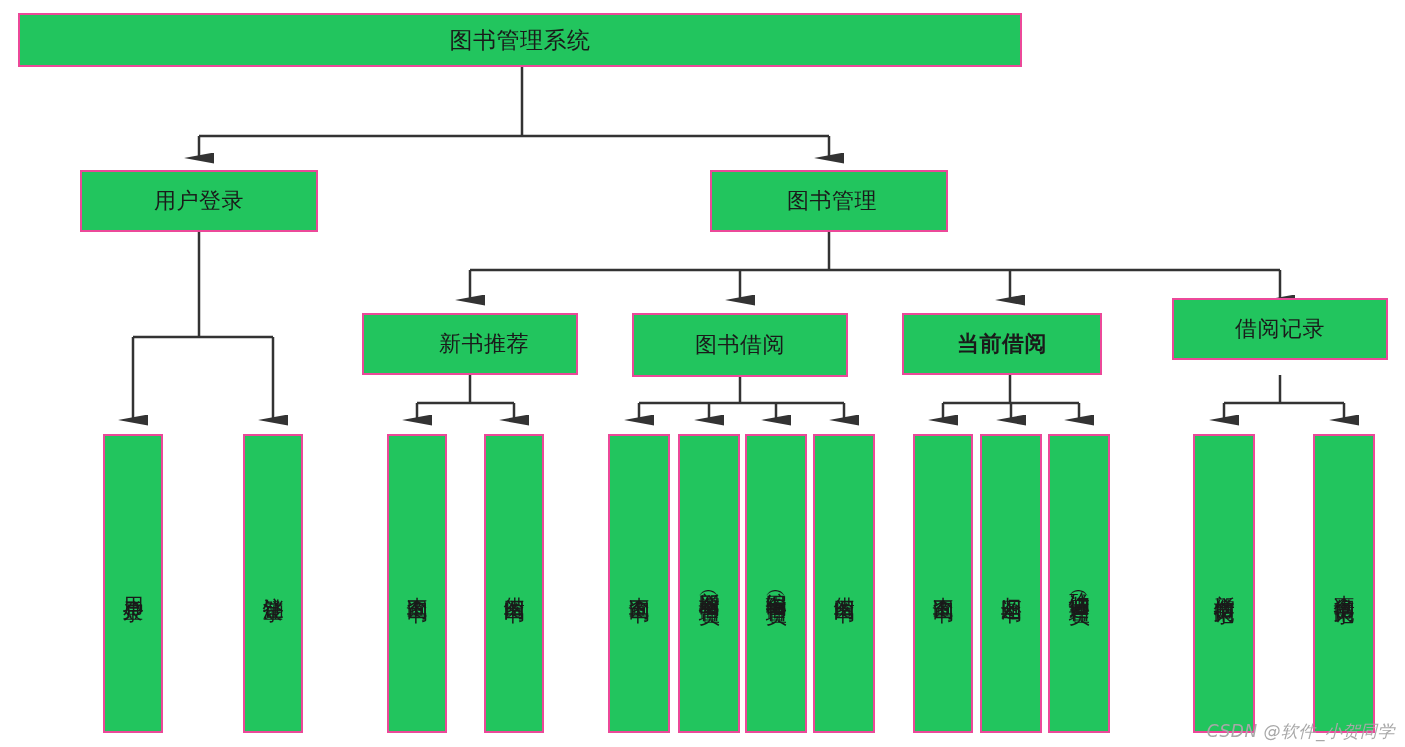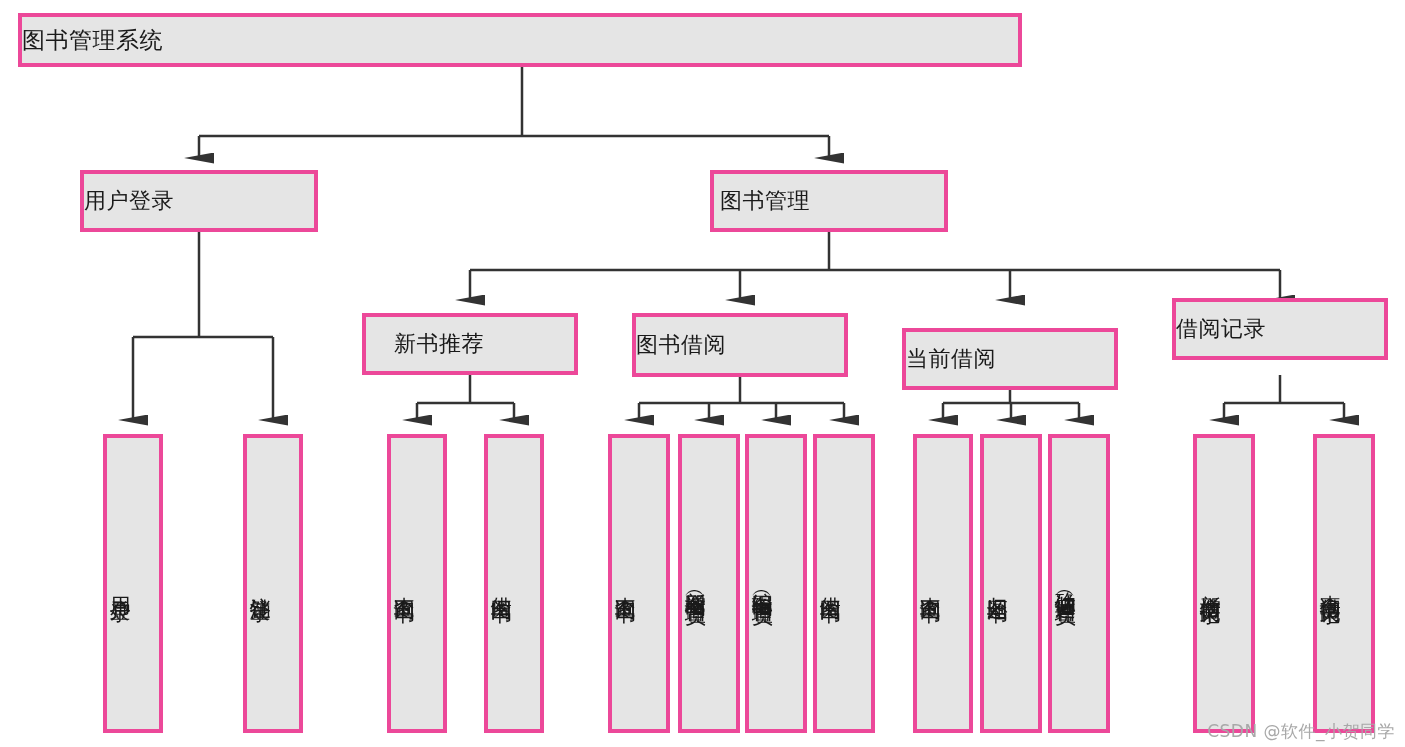--- a/index.html
+++ b/index.html
@@ -20,24 +20,25 @@
   #diagram-svg {
     position: absolute;
     left: 0;
     top: 0;
     width: 1405px;
     height: 747px;
   }
   .node-box {
     position: absolute;
     box-sizing: border-box;
-    border: 4px solid #ec4899;
-    background: #e5e5e5;
+    border: 2px solid #ec4899;
+    background: #22c55e;
     display: flex;
     align-items: center;
+    justify-content: center;
     color: #1a1a1a;
   }
   .node-label {
     font-size: 22px;
     line-height: 1.25;
     letter-spacing: 0.5px;
     white-space: nowrap;
   }
   .node-box.vertical .node-label {
     writing-mode: vertical-rl;
@@ -51,20 +52,21 @@
   .node-box.level2 .node-label { font-size: 22px; }
   .node-box.level3 .node-label { font-size: 22px; }
   .watermark {
     position: absolute;
     right: 10px;
     bottom: 4px;
     font-size: 17px;
     color: #a8a8a8;
     white-space: nowrap;
     letter-spacing: 0.5px;
+    font-style: italic;
   }
 </style>
 </head>
 <body>
 
 <div id="canvas">
 
   <svg id="diagram-svg" viewBox="0 0 1405 747">
     <defs>
       <marker id="arrowhead" markerWidth="10" markerHeight="12" refX="2.2" refY="6" orient="auto" markerUnits="strokeWidth">
@@ -127,21 +129,21 @@
   <div class="node-box level2" style="left: 710px; top: 170px; width: 238px; height: 62px; padding-left: 6px;">
     <span class="node-label">图书管理</span>
   </div>
 
   <div class="node-box level3" style="left: 362px; top: 313px; width: 216px; height: 62px; padding-left: 28px;">
     <span class="node-label">新书推荐</span>
   </div>
   <div class="node-box level3" style="left: 632px; top: 313px; width: 216px; height: 64px;">
     <span class="node-label">图书借阅</span>
   </div>
-  <div class="node-box level3" style="left: 902px; top: 328px; width: 216px; height: 62px;">
+  <div class="node-box level3" style="left: 902px; top: 313px; width: 200px; height: 62px; font-weight: bold;">
     <span class="node-label">当前借阅</span>
   </div>
   <div class="node-box level3" style="left: 1172px; top: 298px; width: 216px; height: 62px;">
     <span class="node-label">借阅记录</span>
   </div>
 
   <div class="node-box vertical" style="left: 103px; top: 434px; width: 60px; height: 299px;">
     <span class="node-label">用户登录</span>
   </div>
   <div class="node-box vertical" style="left: 243px; top: 434px; width: 60px; height: 299px;">

